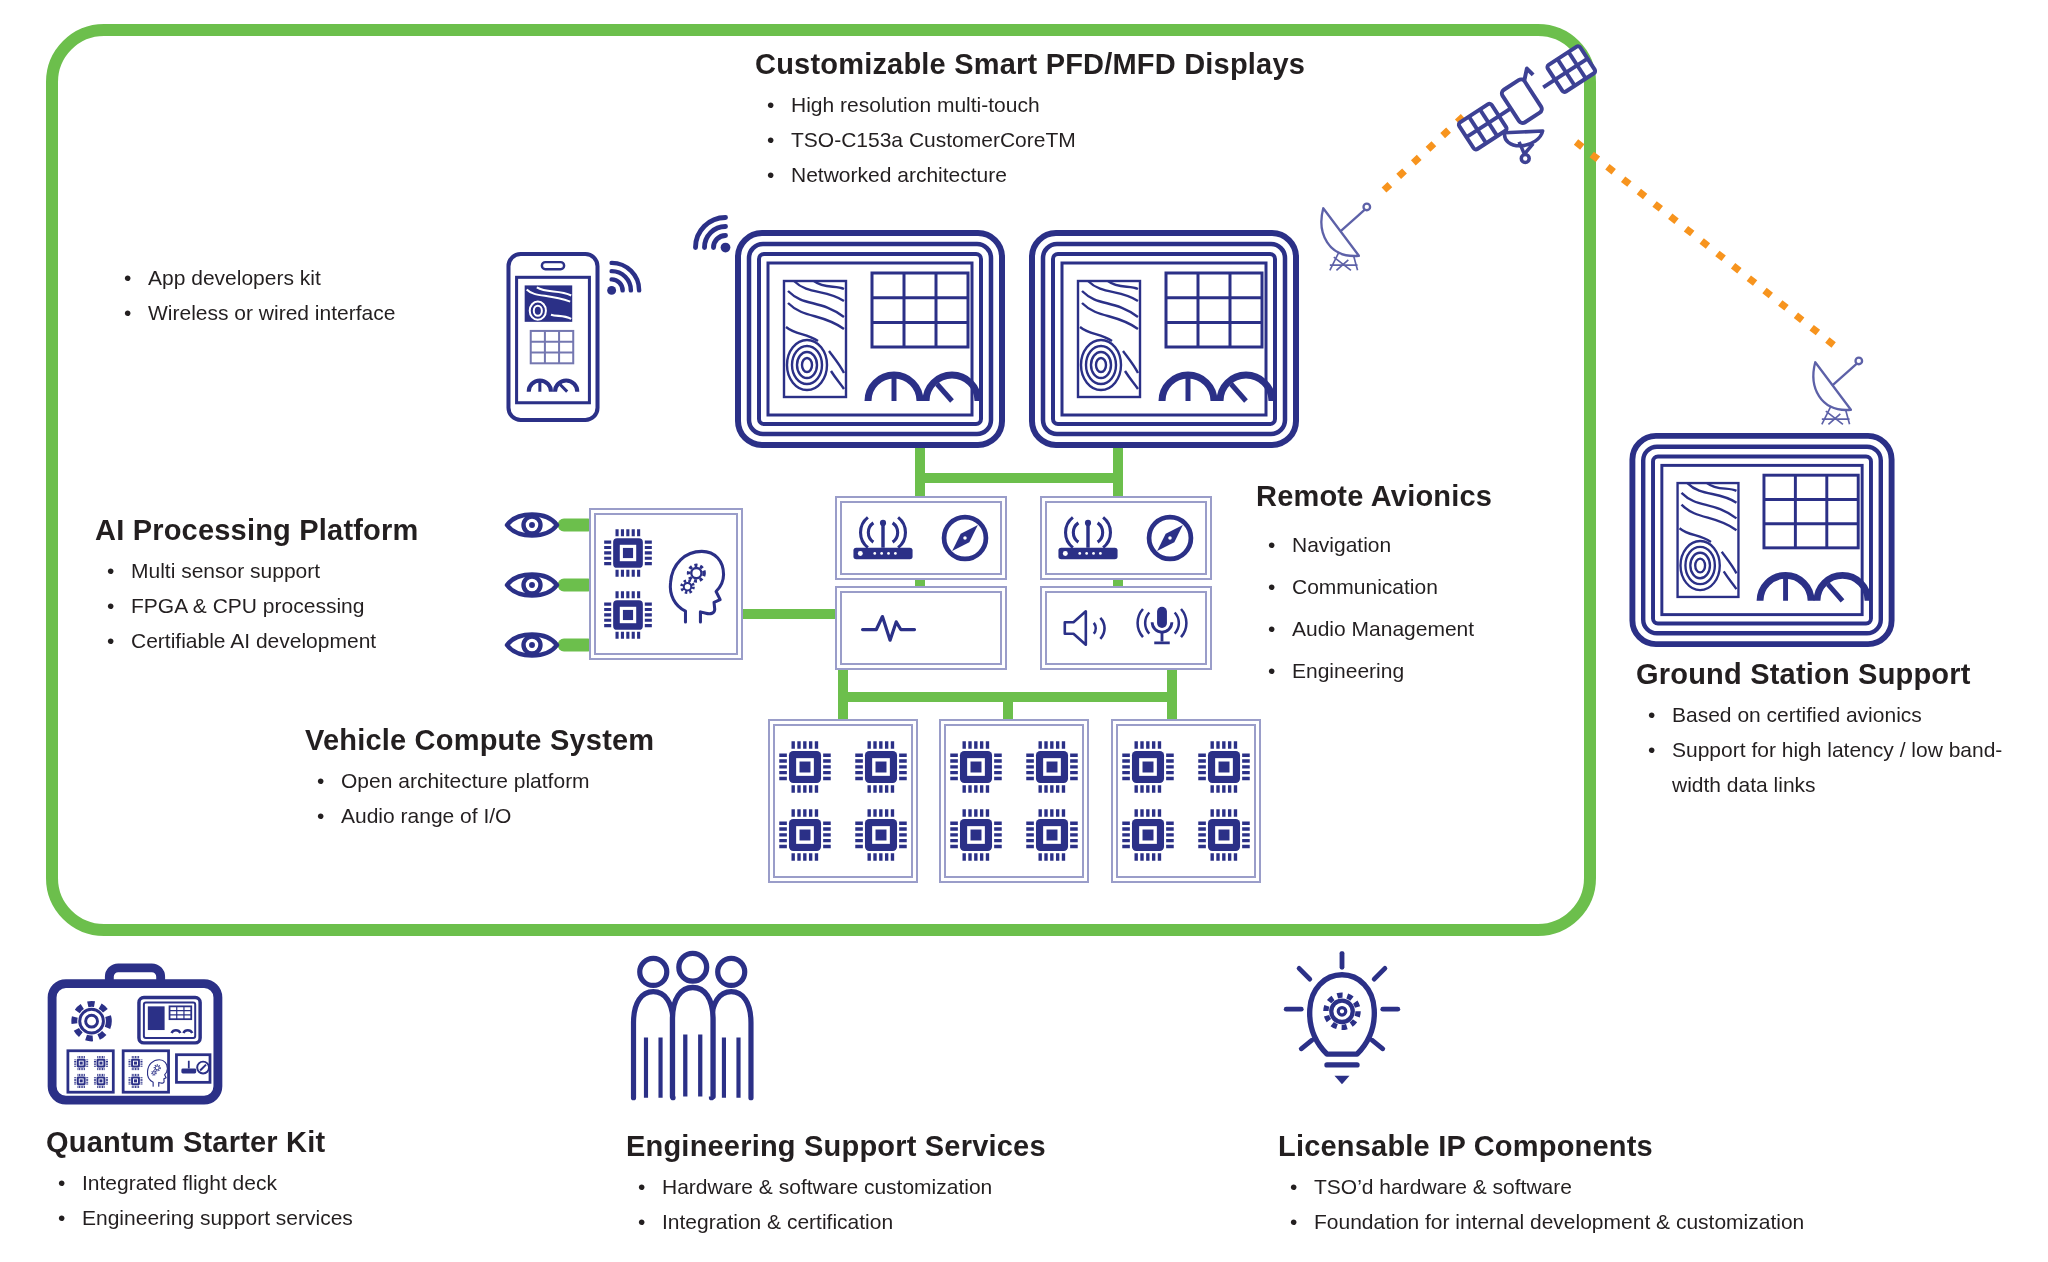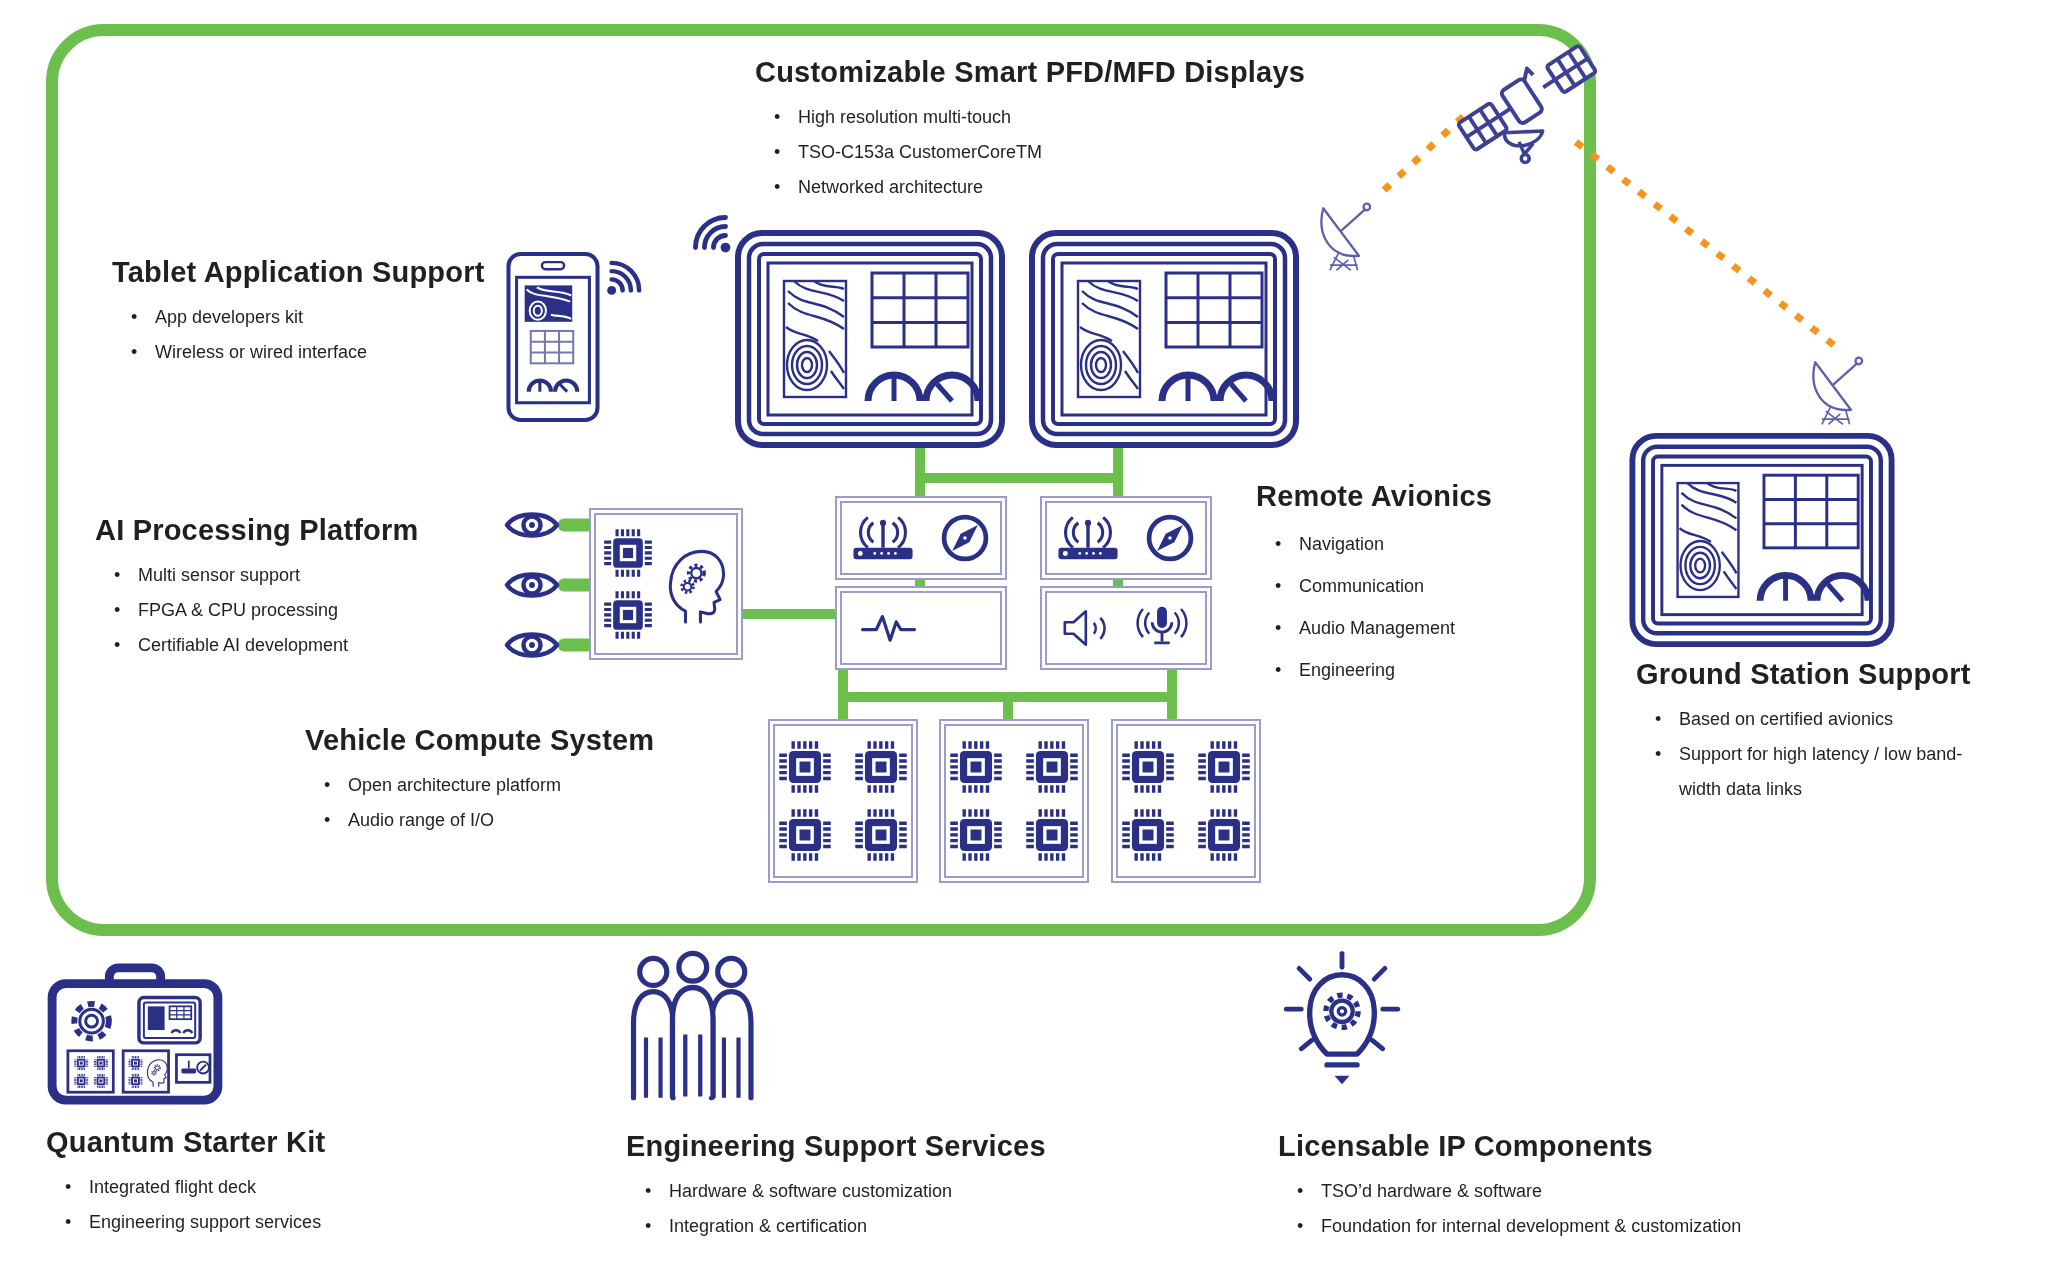--- a/index.html
+++ b/index.html
@@ -9,21 +9,21 @@
   .canvas{position:relative;width:2048px;height:1262px;background:var(--bg);
           font-family:"Liberation Sans",sans-serif;color:var(--text);overflow:hidden;}
   .frame{position:absolute;left:46px;top:24px;width:1550px;height:912px;box-sizing:border-box;
          border:12px solid var(--green);border-radius:58px;background:transparent;}
   .lines{position:absolute;left:0;top:0;width:2048px;height:1262px;pointer-events:none;}
   .lines .g{stroke:var(--green);stroke-width:10;fill:none;}
   .lines .g2{stroke:var(--green);stroke-width:13;fill:none;stroke-linecap:round;}
   .lines .o{stroke:var(--orange);stroke-width:7;fill:none;stroke-dasharray:8 12;}
   .tblock{position:absolute;}
   .tblock .hd{font-size:29px;font-weight:700;letter-spacing:.2px;margin:0 0 6px 0;}
-  .tblock ul{margin:11px;padding:0;list-style:none;font-size:18px;line-height:35px;font-weight:400;}
+  .tblock ul{margin:4px;padding:0;list-style:none;font-size:21px;line-height:35px;font-weight:400;}
   .tblock li{position:relative;padding-left:32px;}
   .tblock li::before{content:"•";position:absolute;left:8px;}
   .tblock.spaced li{margin-bottom:7px;}
   .icon{position:absolute;color:var(--navy);}
   .icon.light{color:#5d61a8;}
   .icon svg{display:block;width:100%;height:100%;}
   .dbox{position:absolute;box-sizing:border-box;background:#fff;border:2px solid var(--navy-light);padding:3px;}
   .dbox .in{box-sizing:border-box;width:100%;height:100%;border:2px solid var(--navy-light);
             display:flex;align-items:center;justify-content:center;gap:22px;color:var(--navy);}
   .dbox .in.left{justify-content:flex-start;padding-left:16px;}
@@ -283,31 +283,30 @@
     <path class="g" d="M843 697 H1172"></path>
     <path class="g" d="M1008 697 V722"></path>
     <path class="g" d="M738 614 H840"></path>
     <path class="g2" d="M564 525 H588"></path>
     <path class="g2" d="M564 585 H588"></path>
     <path class="g2" d="M564 645 H588"></path>
     <path class="o" d="M1384 190 L1466 114"></path>
     <path class="o" d="M1576 142 L1840 350"></path>
   </svg>
 
-  <div class="tblock" style="left:755px;top:56px;width:600px">
+  <div class="tblock" style="left:755px;top:48px;width:600px">
     <div class="hd">Customizable Smart PFD/MFD Displays</div>
     <ul>
         <li>High resolution multi-touch</li>
         <li>TSO-C153a CustomerCoreTM</li>
         <li>Networked architecture</li>
       </ul>
   </div>
 
   <div class="tblock" style="left:112px;top:256px;width:420px">
-    <div class="hd">Tablet Application Support</div>
     <ul>
         <li>App developers kit</li>
         <li>Wireless or wired interface</li>
       </ul>
   </div>
 
   <div class="tblock" style="left:95px;top:514px;width:440px">
     <div class="hd">AI Processing Platform</div>
     <ul>
         <li>Multi sensor support</li>

